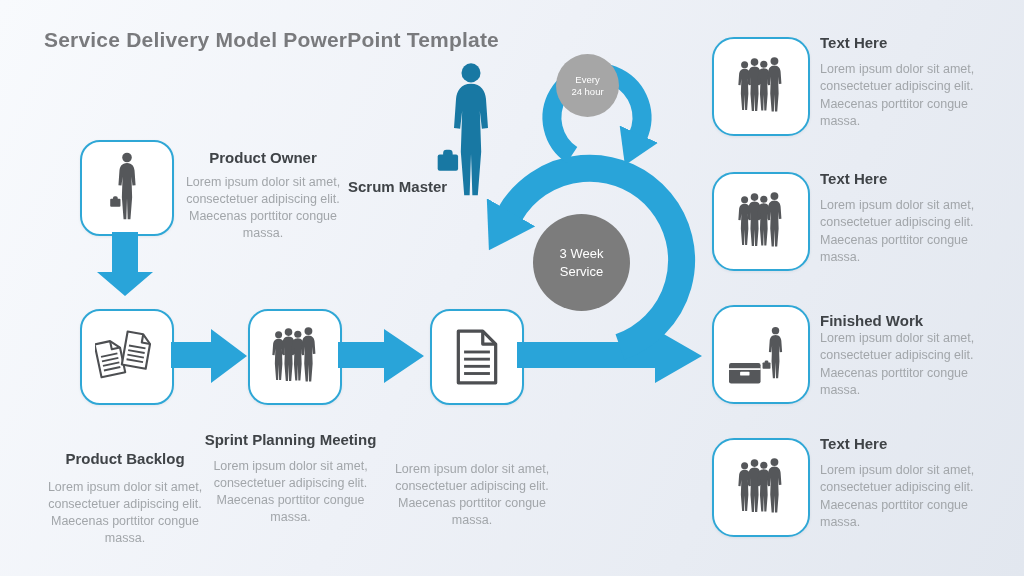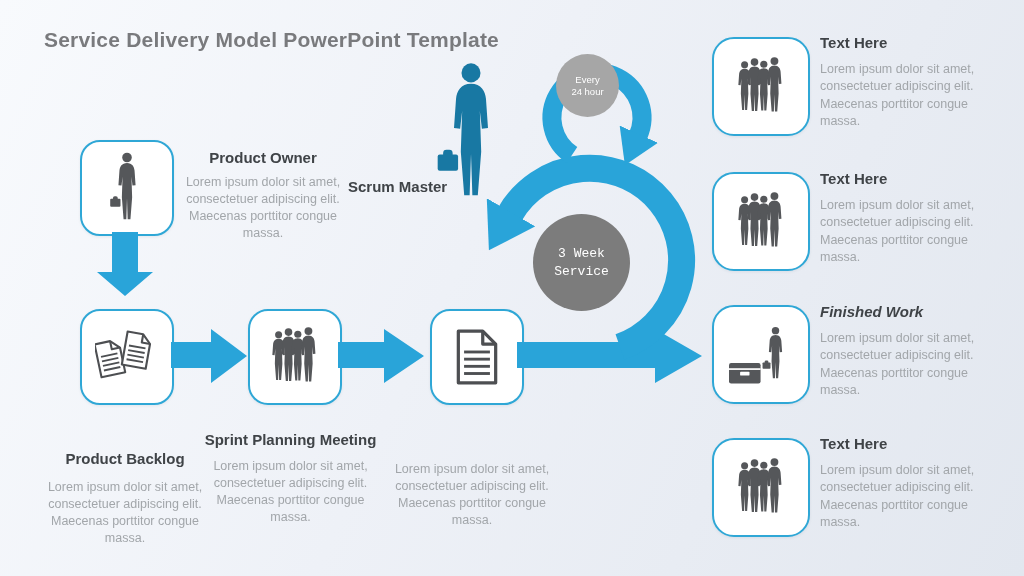--- a/index.html
+++ b/index.html
@@ -9,21 +9,21 @@
   #title{left:44px;top:28px;font-size:21px;font-weight:bold;color:#797a7d;letter-spacing:.2px;}
   .icon-box{position:absolute;background:#ffffff;border:2px solid #2fa7d6;border-radius:20px;
             display:flex;align-items:center;justify-content:center;
             box-shadow:0 1px 3px rgba(40,60,90,.08);}
   .h{font-weight:bold;color:#3f4347;font-size:15px;line-height:1.18;}
   .body-txt{color:#a2a6aa;font-size:12.5px;line-height:1.36;}
   .center{text-align:center;margin-top:13px;}
   .circle{position:absolute;border-radius:50%;color:#ffffff;display:flex;flex-direction:column;
           align-items:center;justify-content:center;z-index:3;text-align:center;}
   #daily-circle{left:556px;top:54px;width:63px;height:63px;background:#a6a6a6;font-size:9.5px;line-height:1.25;}
-  #sprint-circle{left:533px;top:214px;width:97px;height:97px;background:#7c7c7c;font-size:13px;line-height:1.35;font-family:Liberation Mono, monospace;}
+  #sprint-circle{left:533px;top:214px;width:97px;height:97px;background:#7c7c7c;font-size:13px;line-height:1.35;}
   #arrows-layer{position:absolute;left:0;top:0;z-index:2;}
   #scrum-label{left:348px;top:178px;font-size:15px;font-weight:bold;color:#3f4347;z-index:3;}
   .out-head{position:absolute;left:820px;width:180px;font-size:15px;font-weight:bold;color:#3f4347;}
   .out-body{position:absolute;left:820px;width:178px;color:#a2a6aa;font-size:12.5px;line-height:1.38;}
 </style>
 </head>
 <body>
 
 <div id="slide">
 
@@ -155,21 +155,21 @@
       </svg>
   </div>
   <div class="out-head" style="top:170px;">Text Here</div>
   <div class="out-body" style="top:197px;">Lorem ipsum dolor sit amet, consectetuer adipiscing elit. Maecenas porttitor congue massa.</div>
 
   <div class="icon-box" style="left:712px;top:305px;width:94px;height:95px;border-radius:22px;">
     <svg width="68" height="64" viewBox="0 0 150 150">
       <use href="#sym-finished" fill="#55575a"></use>
       </svg>
   </div>
-  <div class="out-head" style="top:303px;font-style:italic;">Finished Work</div>
+  <div class="out-head" style="top:312px;">Finished Work</div>
   <div class="out-body" style="top:330px;">Lorem ipsum dolor sit amet, consectetuer adipiscing elit. Maecenas porttitor congue massa.</div>
 
   <div class="icon-box" style="left:712px;top:438px;width:94px;height:95px;border-radius:22px;">
     <svg width="66" height="62" viewBox="0 0 200 210">
       <use href="#sym-group" fill="#55575a"></use>
       </svg>
   </div>
   <div class="out-head" style="top:435px;">Text Here</div>
   <div class="out-body" style="top:462px;">Lorem ipsum dolor sit amet, consectetuer adipiscing elit. Maecenas porttitor congue massa.</div>
 

